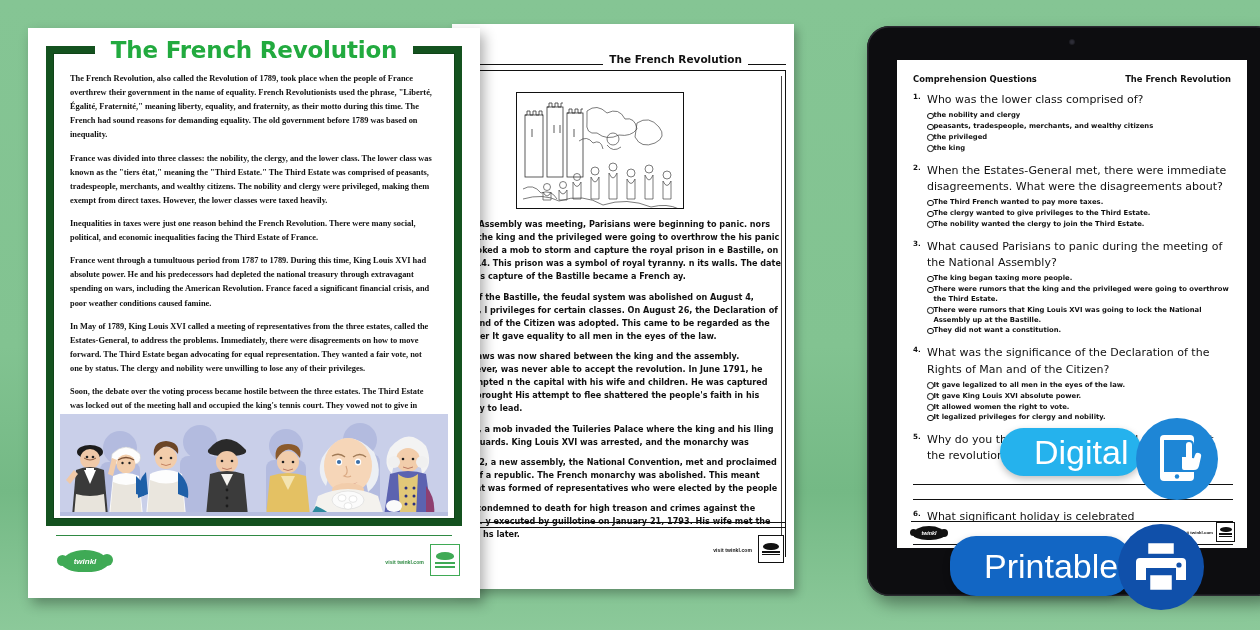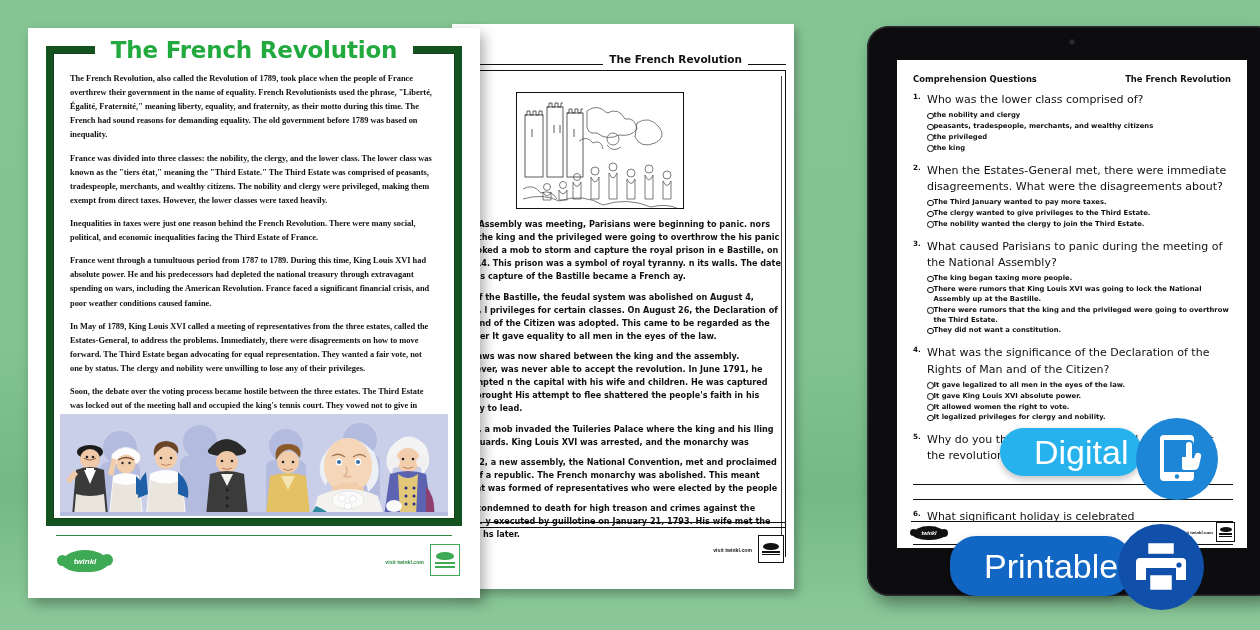--- a/index.html
+++ b/index.html
@@ -514,21 +514,21 @@
       </div>
 
       <div class="q-item">
         <div class="q-row">
           <span class="q-num">2.</span>
           <span class="q-text">When the Estates-General met, there were immediate disagreements. What were the disagreements about?</span>
         </div>
         <div class="opts">
           <div class="opt">
               <span class="radio"></span>
-              <span class="opt-label">The Third January wanted to pay more taxes.</span>
+              <span class="opt-label">The Third French wanted to pay more taxes.</span>
             </div>
           <div class="opt">
               <span class="radio"></span>
               <span class="opt-label">The clergy wanted to give privileges to the Third Estate.</span>
             </div>
           <div class="opt">
               <span class="radio"></span>
               <span class="opt-label">The nobility wanted the clergy to join the Third Estate.</span>
             </div>
         </div>
@@ -539,25 +539,25 @@
           <span class="q-num">3.</span>
           <span class="q-text">What caused Parisians to panic during the meeting of the National Assembly?</span>
         </div>
         <div class="opts">
           <div class="opt">
               <span class="radio"></span>
               <span class="opt-label">The king began taxing more people.</span>
             </div>
           <div class="opt">
               <span class="radio"></span>
+              <span class="opt-label">There were rumors that the king and the privileged were going to overthrow the Third Estate.</span>
+            </div>
+          <div class="opt">
+              <span class="radio"></span>
               <span class="opt-label">There were rumors that King Louis XVI was going to lock the National Assembly up at the Bastille.</span>
-            </div>
-          <div class="opt">
-              <span class="radio"></span>
-              <span class="opt-label">There were rumors that the king and the privileged were going to overthrow the Third Estate.</span>
             </div>
           <div class="opt">
               <span class="radio"></span>
               <span class="opt-label">They did not want a constitution.</span>
             </div>
         </div>
       </div>
 
       <div class="q-item">
         <div class="q-row">

